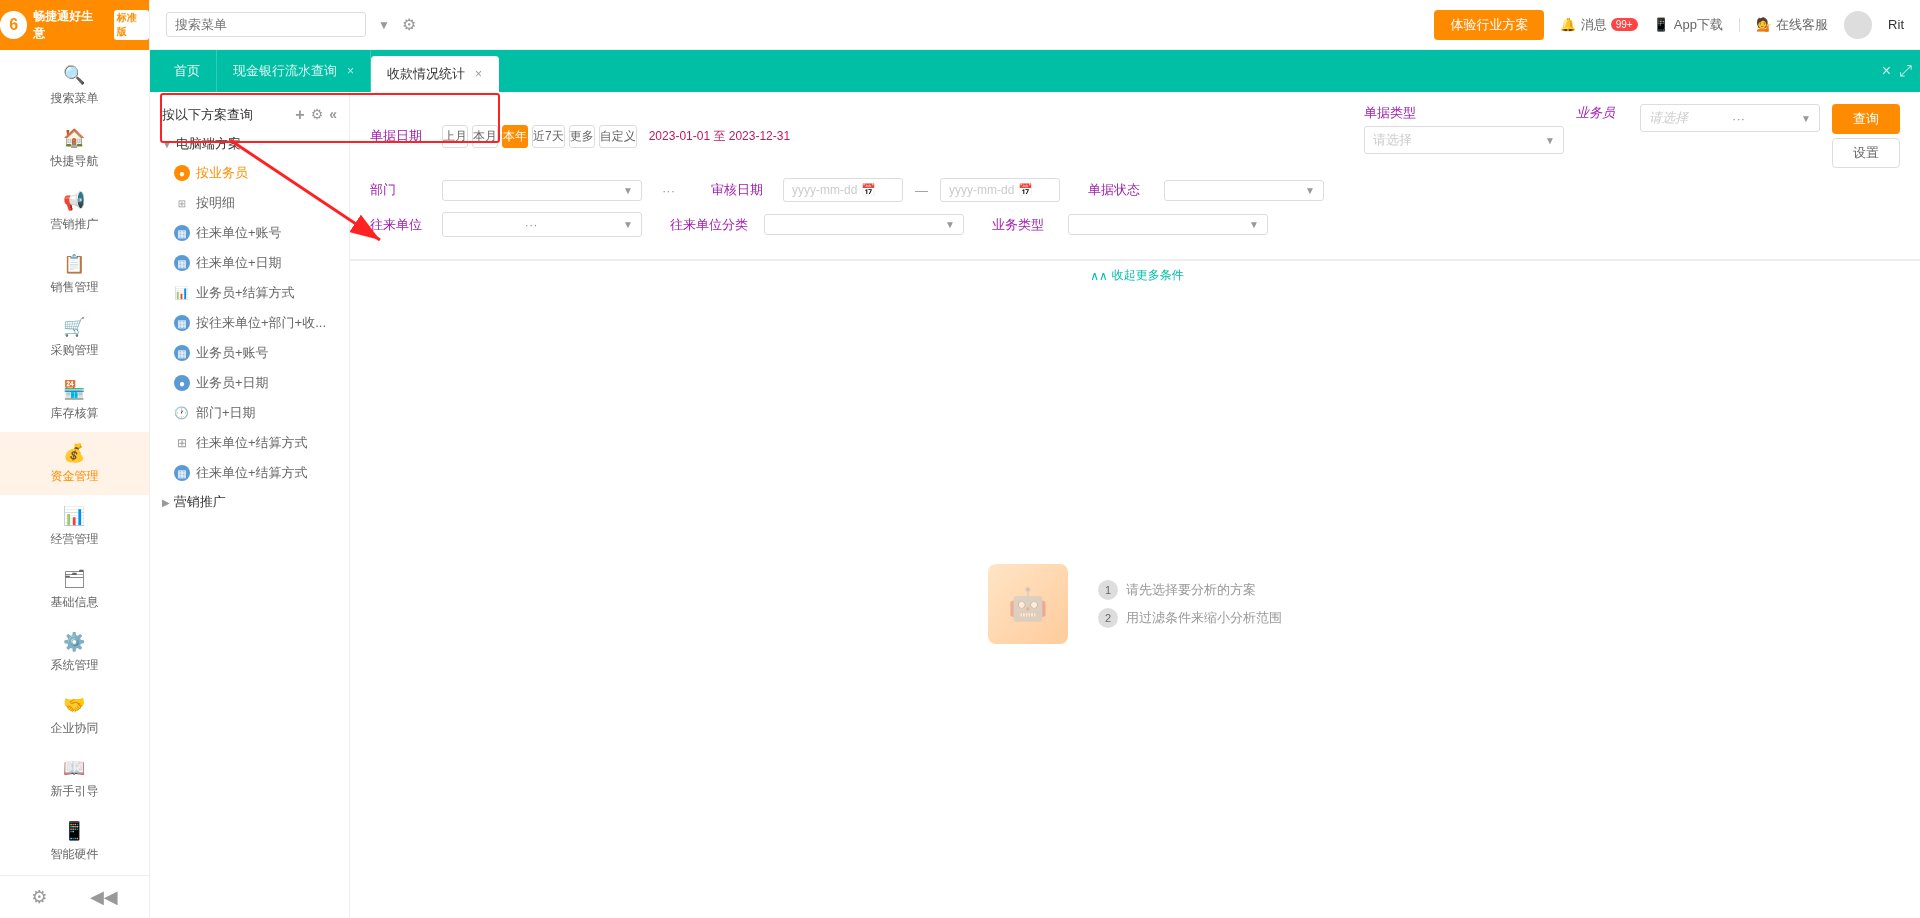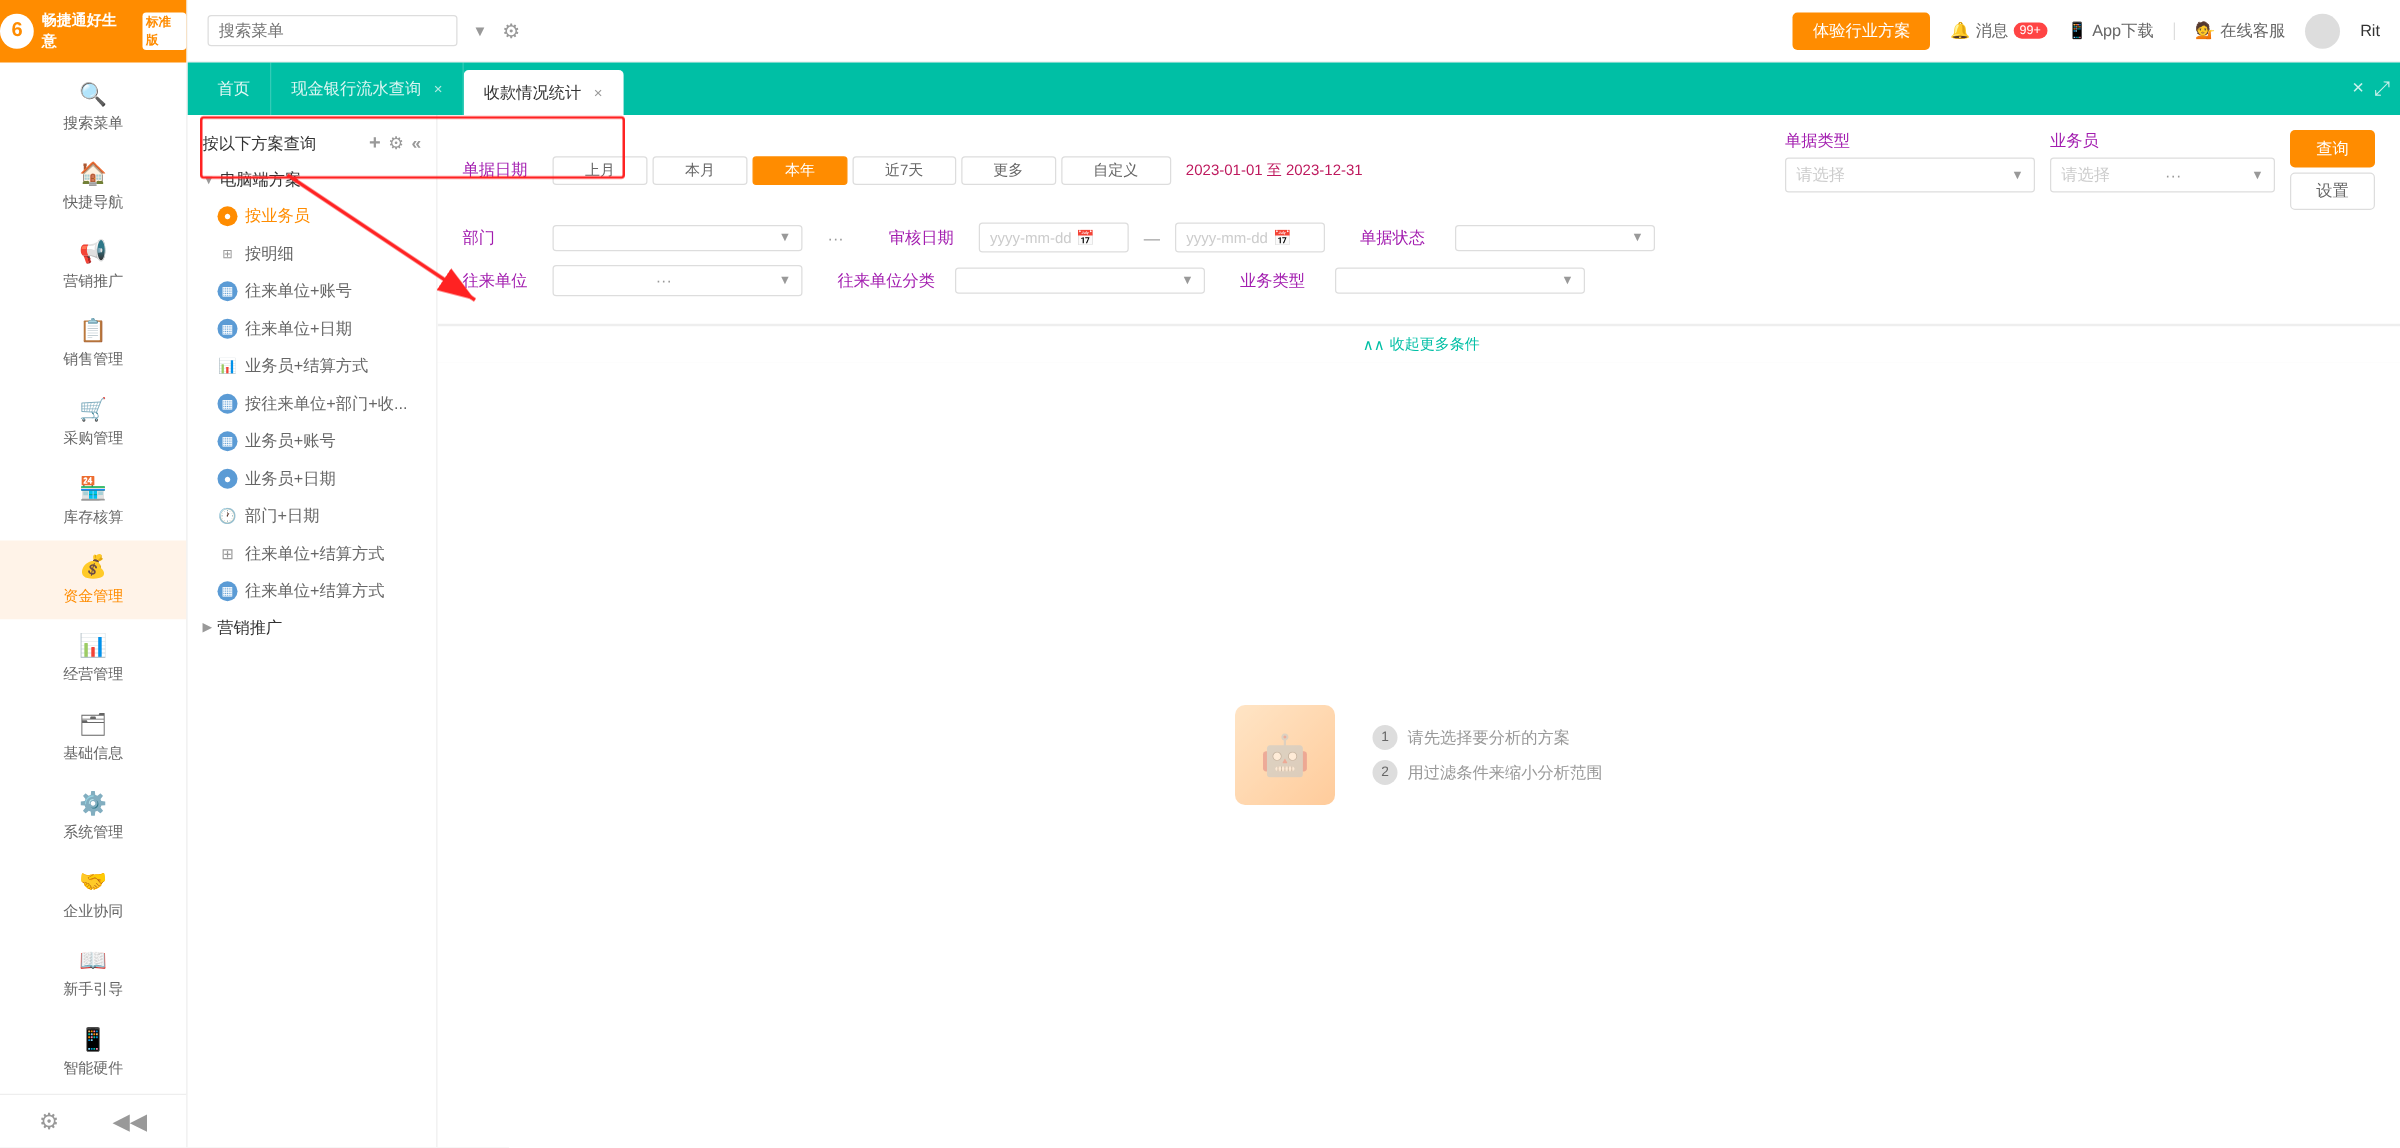--- a/index.html
+++ b/index.html
@@ -74,21 +74,21 @@
     .gray-circle { background: #999; color: #fff; }
     .blue-square { background: #5b9bd5; color: #fff; border-radius: 2px; }
 
     
     .right-panel { flex: 1; display: flex; flex-direction: column; overflow: hidden; }
 
     .filter-area { background: #fff; padding: 12px 20px; border-bottom: 1px solid #eee; }
     .filter-row { display: flex; align-items: center; gap: 12px; margin-bottom: 10px; flex-wrap: wrap; }
     .filter-label { color: #a21caf; font-size: 13px; white-space: nowrap; min-width: 60px; }
     .filter-date-group { display: flex; align-items: center; gap: 4px; }
-    .date-quick-btn { padding: 2px 25px; border: 1px solid #ddd; border-radius: 3px; font-size: 12px; cursor: pointer; color: #666; background: #fff; }
+    .date-quick-btn { padding: 2px 0; border: 1px solid #ddd; border-radius: 3px; font-size: 12px; cursor: pointer; color: #666; background: #fff; }
     .date-quick-btn.active { background: #ff8c00; color: #fff; border-color: #ff8c00; }
     .date-range-text { color: #be185d; font-size: 12px; }
     .filter-select { border: 1px solid #ddd; border-radius: 3px; padding: 4px 8px; font-size: 13px; color: #333; background: #fff; min-width: 120px; display: flex; align-items: center; justify-content: space-between; cursor: pointer; }
     .filter-select-wide { min-width: 200px; }
     .filter-select-arrow { color: #999; font-size: 10px; margin-left: 8px; }
     .filter-date-input { border: 1px solid #ddd; border-radius: 3px; padding: 4px 8px; font-size: 12px; color: #999; background: #fff; min-width: 120px; display: flex; align-items: center; gap: 4px; }
     .date-dash { color: #999; }
     .filter-dots { color: #999; cursor: pointer; }
 
     .filter-actions { display: flex; flex-direction: column; gap: 4px; margin-left: auto; }
@@ -322,21 +322,21 @@
               </div>
               <span class="date-range-text">2023-01-01 至 2023-12-31</span>
               <div style="margin-left:auto;display:flex;gap:12px;align-items:flex-start;">
                 <div style="display:flex;flex-direction:column;gap:4px;">
                   <span class="filter-label" style="margin-right:4px;">单据类型</span>
                   <div class="filter-select filter-select-wide">
                     <span style="color:#ccc;">请选择</span>
                     <span class="filter-select-arrow">▼</span>
                   </div>
                 </div>
-                <div style="display:flex;flex-direction:column;gap:4px;">
+                <div style="display:flex;flex-direction:row;gap:4px;font-style:italic;">
                   <span class="filter-label">业务员</span>
                   <div class="filter-select filter-select-wide" style="min-width:180px;">
                     <span style="color:#ccc;">请选择</span>
                     <span style="color:#999;margin-right:4px;">···</span>
                     <span class="filter-select-arrow">▼</span>
                   </div>
                 </div>
                 <div class="filter-actions">
                   <button class="query-btn">查询</button>
                   <button class="setting-btn">设置</button>

